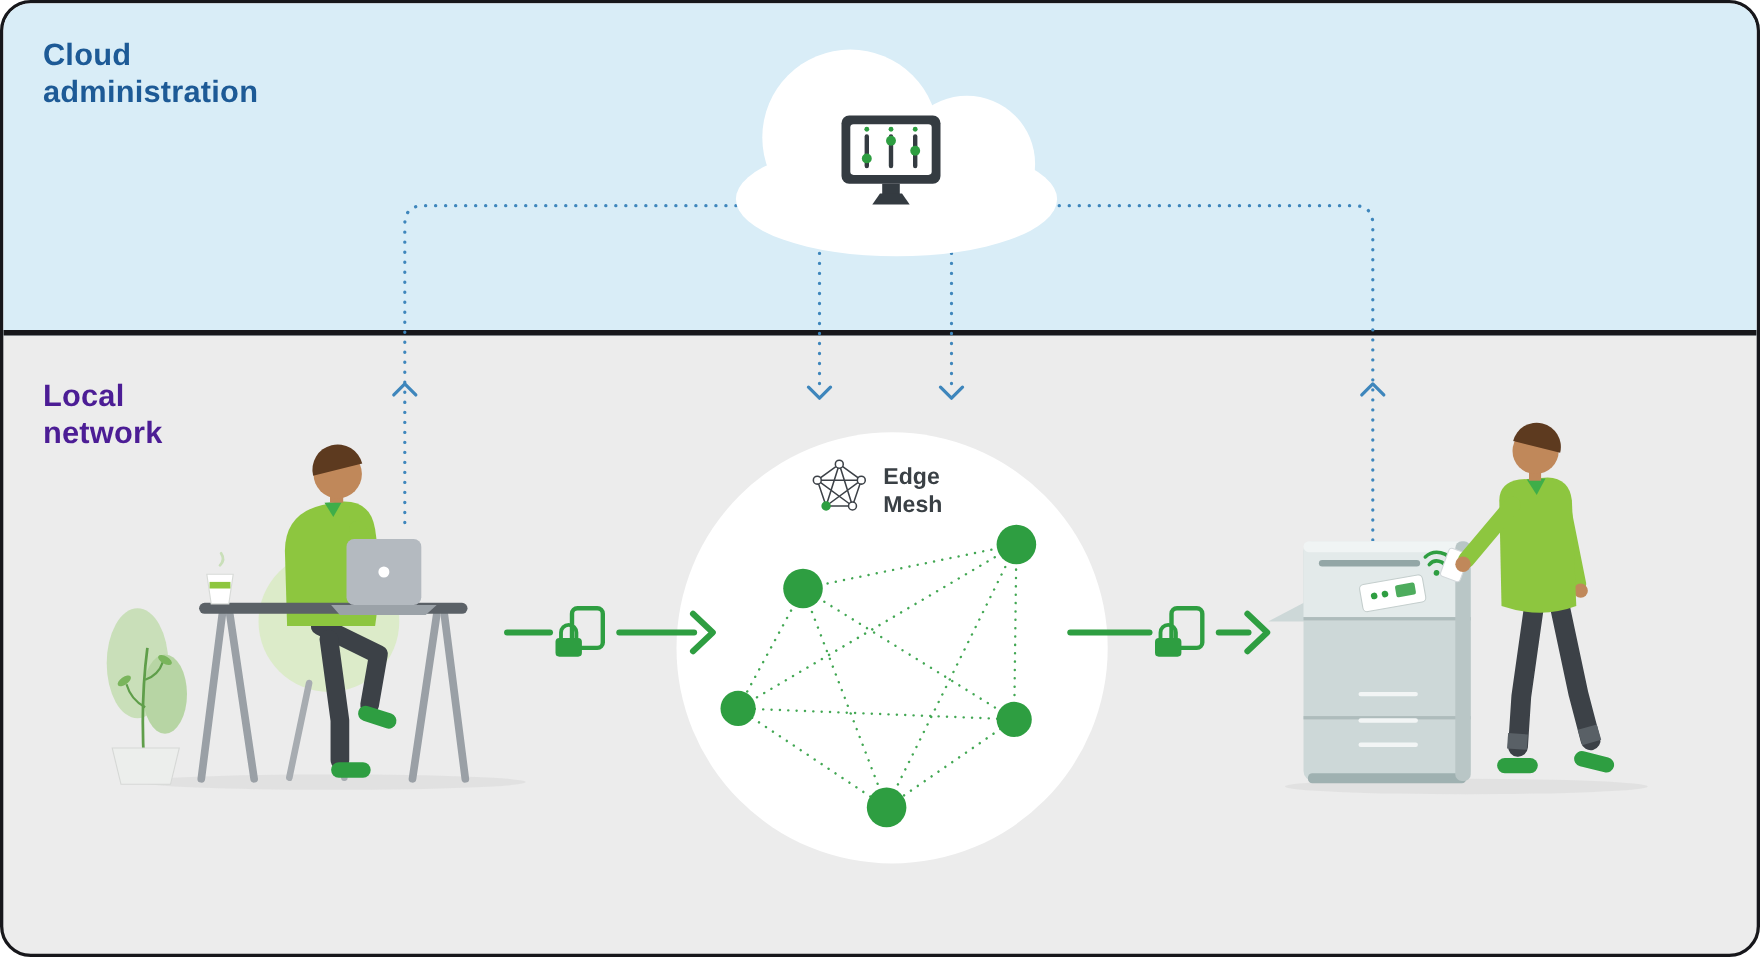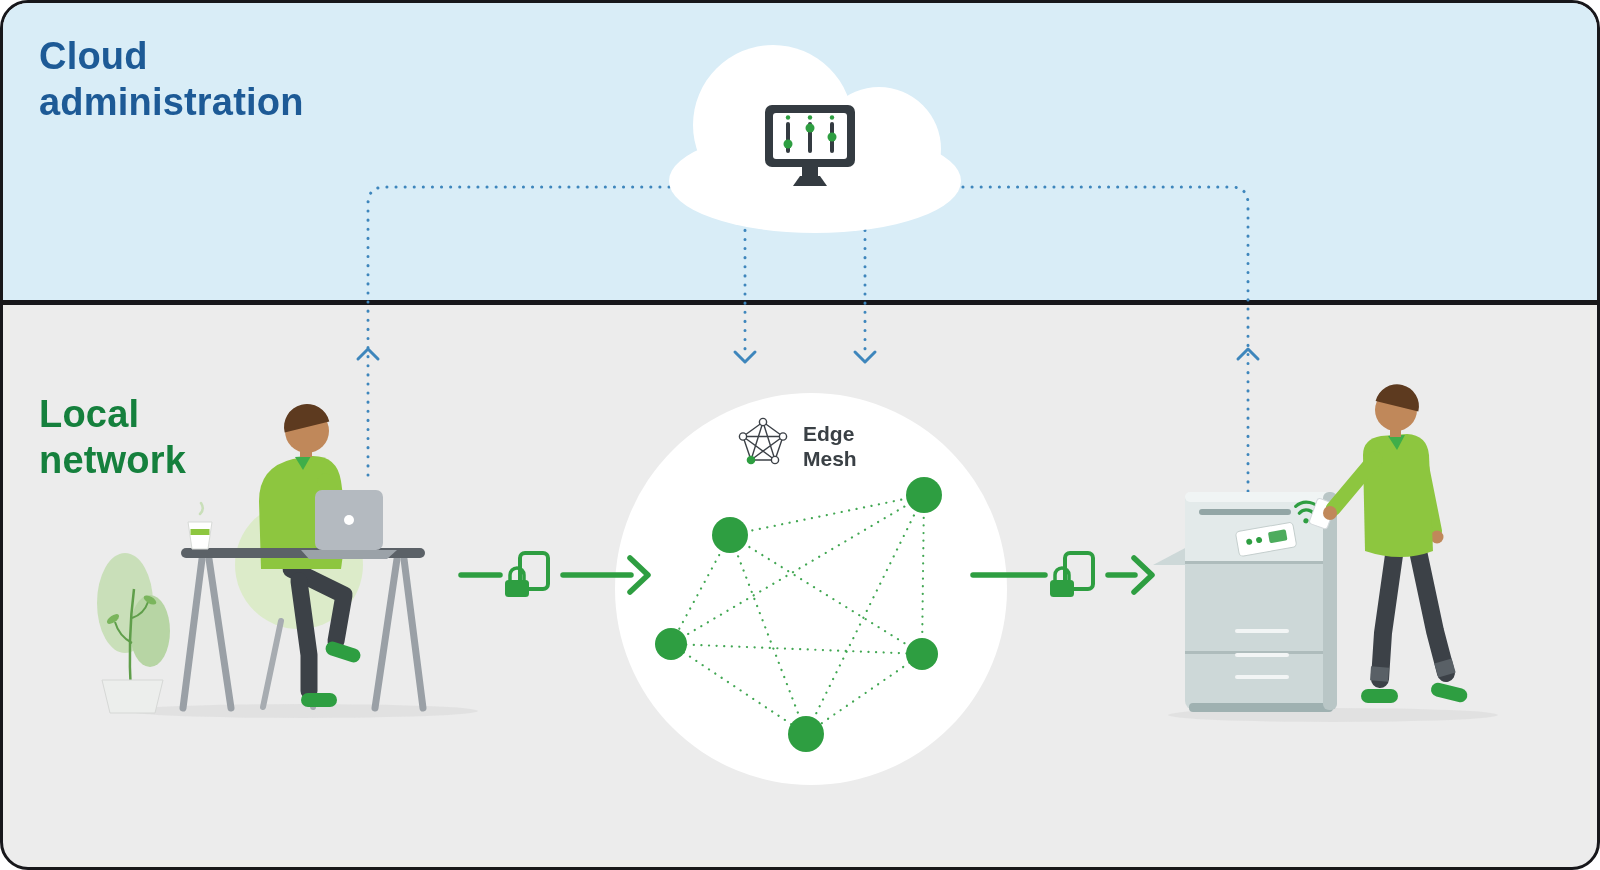--- a/index.html
+++ b/index.html
@@ -4,23 +4,23 @@
 <style>
   html,body { margin:0; padding:0; background:#ffffff; font-family:"Liberation Sans", sans-serif; }
   #canvas {
     position:relative; width:1600px; height:870px; box-sizing:border-box;
     border:3px solid #17171b; border-radius:28px; overflow:hidden; background:#ececec;
   }
   .band-cloud {
     position:absolute; left:0; top:0; width:100%; height:297px;
     background:#d9edf7; border-bottom:5px solid #17171b;
   }
-  .zone-label { position:absolute; font-weight:700; font-size:38px; line-height:1.22; letter-spacing:0.2px; }
+  .zone-label { position:absolute; font-weight:700; font-size:28px; line-height:1.22; letter-spacing:0.2px; }
   .cloud-label { left:36px; top:30px; width:260px; color:#1d5a96; }
-  .local-label { left:36px; top:340px; width:170px; color:#15803d;margin-top:48px; }
+  .local-label { left:36px; top:340px; width:170px; color:#4c1d95; }
   .mesh-logo-text { position:absolute; left:800px; top:419px; width:84px;
     font-weight:700; font-size:21px; line-height:1.18; color:#3a4045; }
   svg.scene { position:absolute; left:0; top:0; }
 </style>
 </head>
 <body>
 
 <div id="canvas">
 
   <div class="band-cloud"></div>

